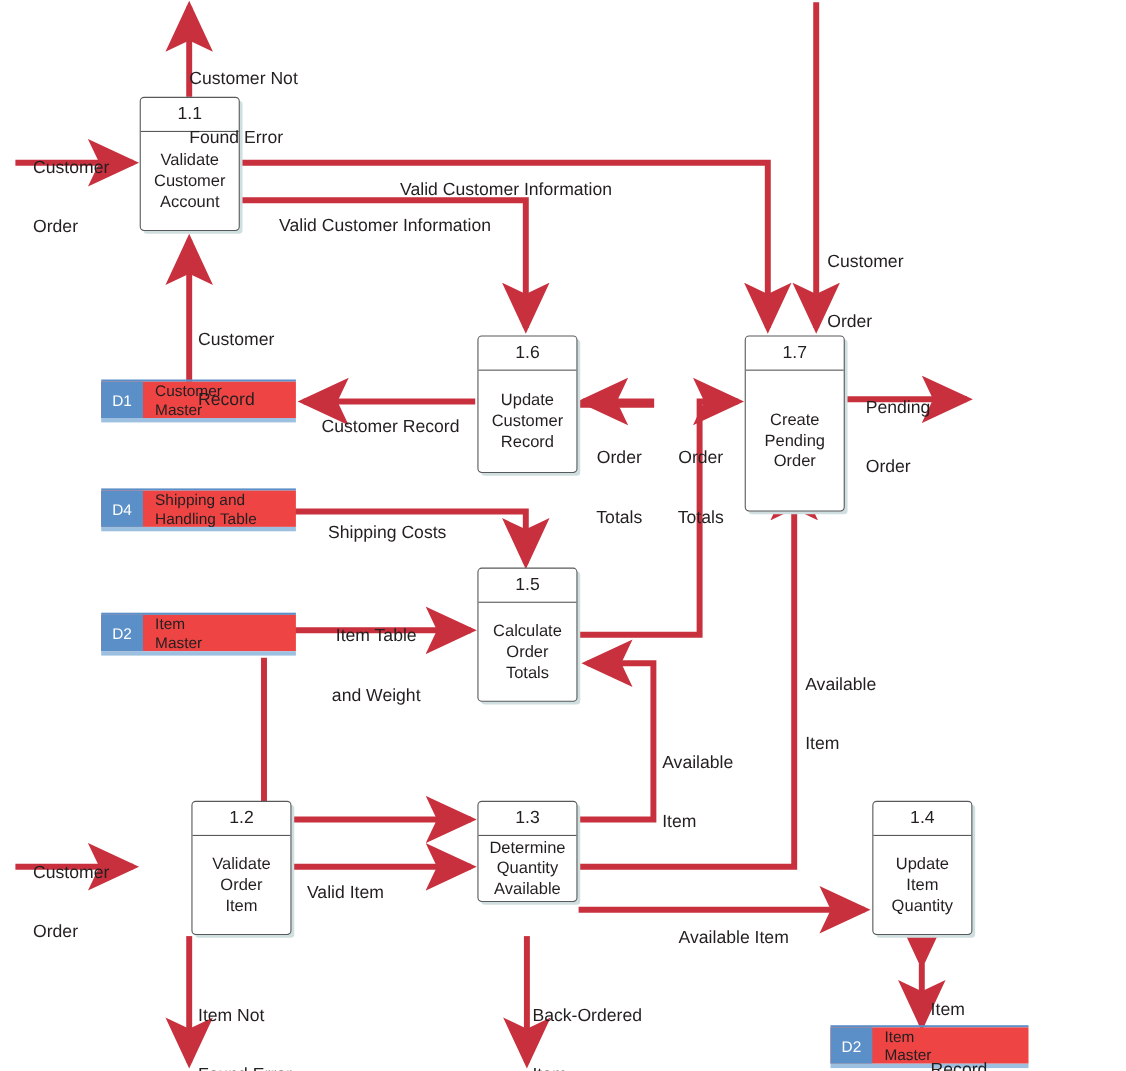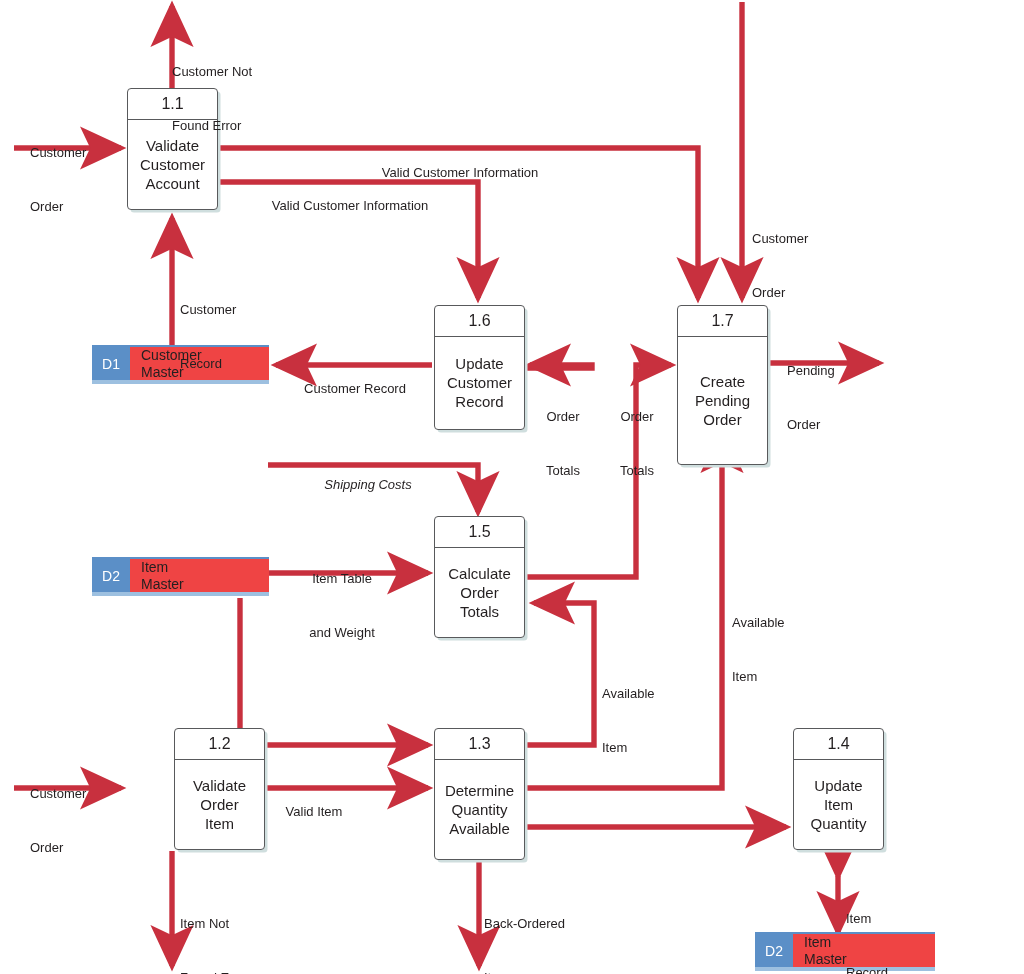--- a/index.html
+++ b/index.html
@@ -22,21 +22,21 @@
   .store .topline{position:absolute;left:0;right:0;top:0;height:2px;background:#5b8fc7;}
   .store .botline{position:absolute;left:0;right:0;bottom:0;height:4px;background:#9dc0e0;}
   .store .body{position:absolute;left:0;right:0;top:2px;bottom:4px;background:#ef4444;
         display:flex;align-items:stretch;}
   .store .tag{width:38px;flex:0 0 38px;background:#5b8fc7;color:#ffffff;font-size:14px;
         display:flex;align-items:center;justify-content:center;}
   .store .lbl{flex:1;padding-left:11px;display:flex;flex-direction:column;
         justify-content:center;font-size:14px;line-height:17px;color:#231f20;}
 
   
-  .flab{position:absolute;font-size:13px;line-height:18px;color:#231f20;white-space:pre;}
+  .flab{position:absolute;font-size:16px;line-height:18px;color:#231f20;white-space:pre;}
   .flab.ctr{text-align:center;transform:translateX(-50%);}
 </style>
 </head>
 <body>
 
 <div id="stage">
 
   <svg id="wires" viewBox="0 0 1024 974" xmlns="http://www.w3.org/2000/svg">
     <defs>
       <marker id="ah" markerWidth="9" markerHeight="9" refX="7.6" refY="4.5" orient="auto" markerUnits="strokeWidth">
@@ -100,21 +100,21 @@
 
   <div class="proc" style="left:127px;top:728px;width:91px;height:122px;margin-left:47px;">
     <div class="num">1.2</div>
     <div class="nm">
       <span>Validate</span>
       <span>Order</span>
       <span>Item</span>
     </div>
   </div>
 
-  <div class="proc" style="left:434px;top:728px;width:91px;height:132px;text-decoration:underline;">
+  <div class="proc" style="left:434px;top:728px;width:91px;height:92px;text-decoration:underline;">
     <div class="num">1.3</div>
     <div class="nm">
       <span>Determine</span>
       <span>Quantity</span>
       <span>Available</span>
     </div>
   </div>
 
   <div class="proc" style="left:793px;top:728px;width:91px;height:122px;">
     <div class="num">1.4</div>
@@ -157,20 +157,31 @@
     <div class="body">
       <div class="tag">D1</div>
       <div class="lbl">
         <span>Customer</span>
         <span>Master</span>
       </div>
     </div>
     <div class="botline"></div>
   </div>
 
+  <div class="store" style="left:92px;top:444px;width:177px;">
+    <div class="topline"></div>
+    <div class="body">
+      <div class="tag">D4</div>
+      <div class="lbl">
+        <span>Shipping and</span>
+        <span>Handling Table</span>
+      </div>
+    </div>
+    <div class="botline"></div>
+  </div>
 
   <div class="store" style="left:92px;top:557px;width:177px;">
     <div class="topline"></div>
     <div class="body">
       <div class="tag">D2</div>
       <div class="lbl">
         <span>Item</span>
         <span>Master</span>
       </div>
     </div>
@@ -229,21 +240,21 @@
   <div class="flab ctr" style="left:563px;top:372px;">
     <div>Order</div>
     <div>Totals</div>
   </div>
 
   <div class="flab ctr" style="left:637px;top:372px;">
     <div>Order</div>
     <div>Totals</div>
   </div>
 
-  <div class="flab ctr" style="left:368px;top:440px;font-style:italic;">
+  <div class="flab ctr" style="left:352px;top:440px;">
     <div>Shipping Costs</div>
   </div>
 
   <div class="flab ctr" style="left:342px;top:534px;">
     <div>Item Table</div>
     <div>and Weight</div>
   </div>
 
   <div class="flab" style="left:732px;top:578px;">
     <div>Available</div>
@@ -258,20 +269,23 @@
 
   <div class="flab ctr" style="left:314px;top:767px;">
     <div>Valid Item</div>
   </div>
 
   <div class="flab" style="left:30px;top:749px;">
     <div>Customer</div>
     <div>Order</div>
   </div>
 
+  <div class="flab ctr" style="left:667px;top:808px;">
+    <div>Available Item</div>
+  </div>
 
   <div class="flab" style="left:180px;top:879px;">
     <div>Item Not</div>
     <div>Found Error</div>
   </div>
 
   <div class="flab" style="left:484px;top:879px;">
     <div>Back-Ordered</div>
     <div>Item</div>
   </div>

